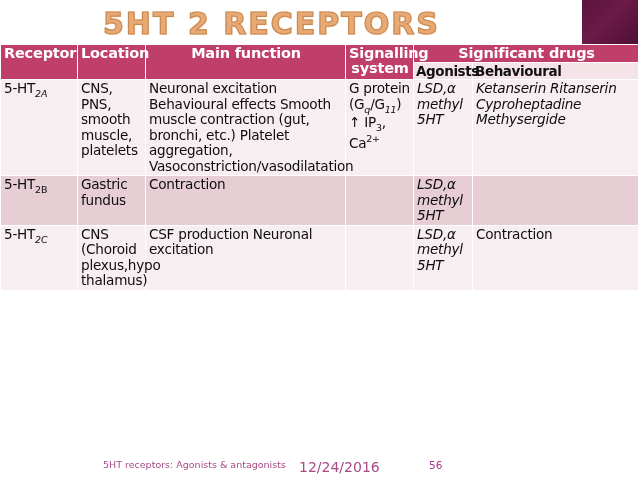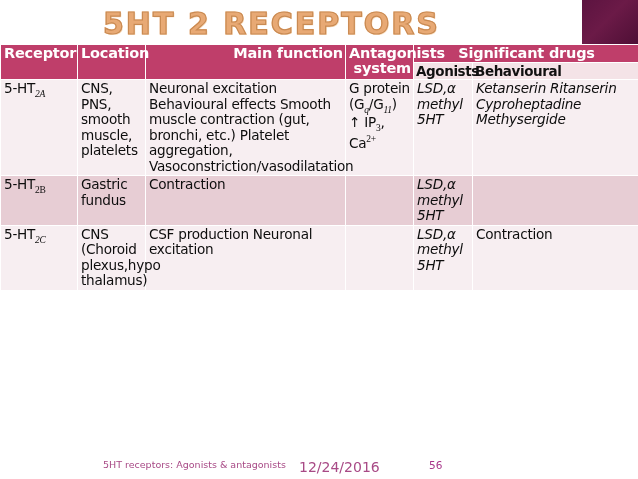--- a/index.html
+++ b/index.html
@@ -69,21 +69,21 @@
     border: 1px solid #ffffff;
     font-family: "DejaVu Sans", sans-serif;
   }
 
   
   th.hdr {
     background: #bf3e6a;
     color: #ffffff;
     font-size: 14.5px;
     font-weight: 600;
-    text-align: right;
+    text-align: center;
     line-height: 1.05;
     letter-spacing: -0.2px;
     border-color: #ffffff;
   }
   th.hdr-center {
     text-align: center;
   }
   th.sub {
     background: #f4e3e7;
     color: #111111;
@@ -103,21 +103,20 @@
     letter-spacing: -0.25px;
   }
   tr.row-light td.cell { background: #f7eef1; }
   tr.row-dark  td.cell { background: #e7cdd4; }
 
   td.italic { font-style: italic; }
 
   sub, sup {
     font-size: 9.5px;
     font-style: italic;
-    font-family: Liberation Serif, serif;
   }
   sup { font-style: normal; }
 
   .sig sub { font-style: italic; }
 
   
   .footer {
     position: absolute;
     left: 0;
     bottom: 3px;
@@ -169,21 +168,21 @@
     <col style="width:200px">
     <col style="width:68px">
     <col style="width:59px">
     <col style="width:166px">
   </colgroup>
   <thead>
     <tr>
       <th class="hdr" rowspan="2">Receptor</th>
       <th class="hdr" rowspan="2">Location</th>
       <th class="hdr" rowspan="2">Main function</th>
-      <th class="hdr" rowspan="2">Antagonists system</th>
+      <th class="hdr" rowspan="2">Signalling system</th>
       <th class="hdr hdr-center" colspan="2">Significant drugs</th>
     </tr>
     <tr>
       <th class="sub">Agonists</th>
       <th class="sub">Behavioural</th>
     </tr>
   </thead>
   <tbody>
 
     <tr class="row-light">

